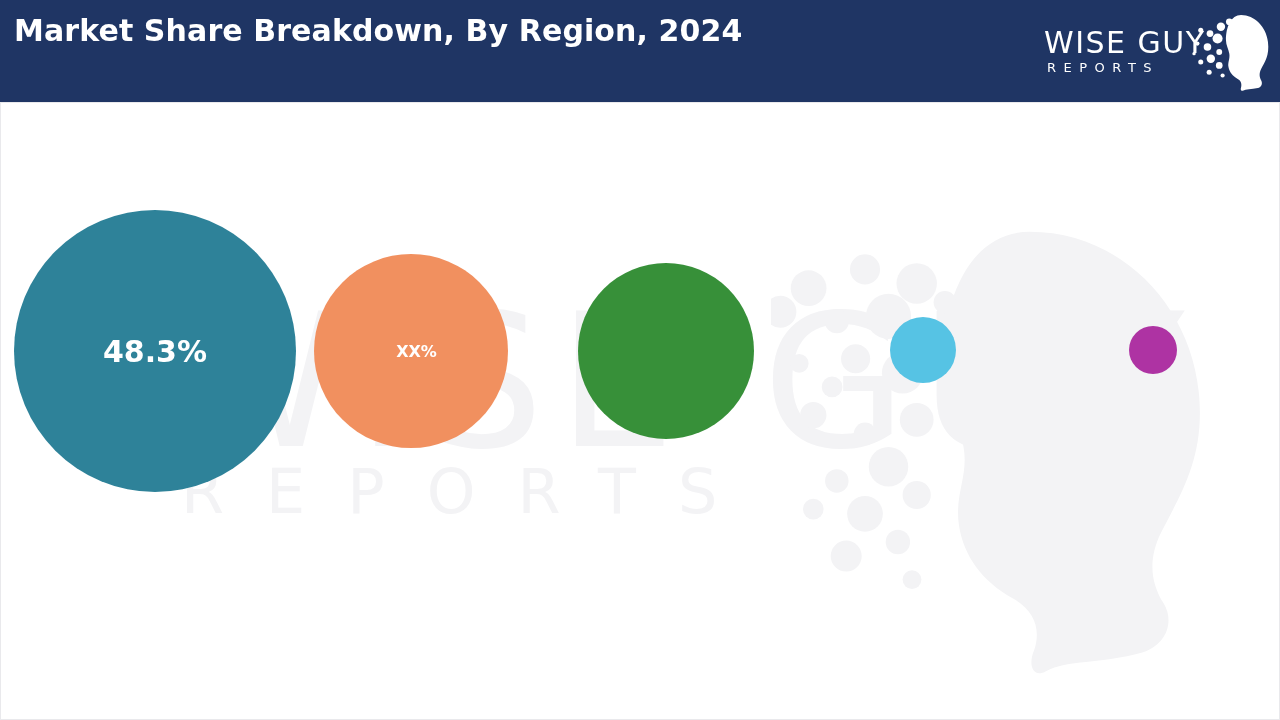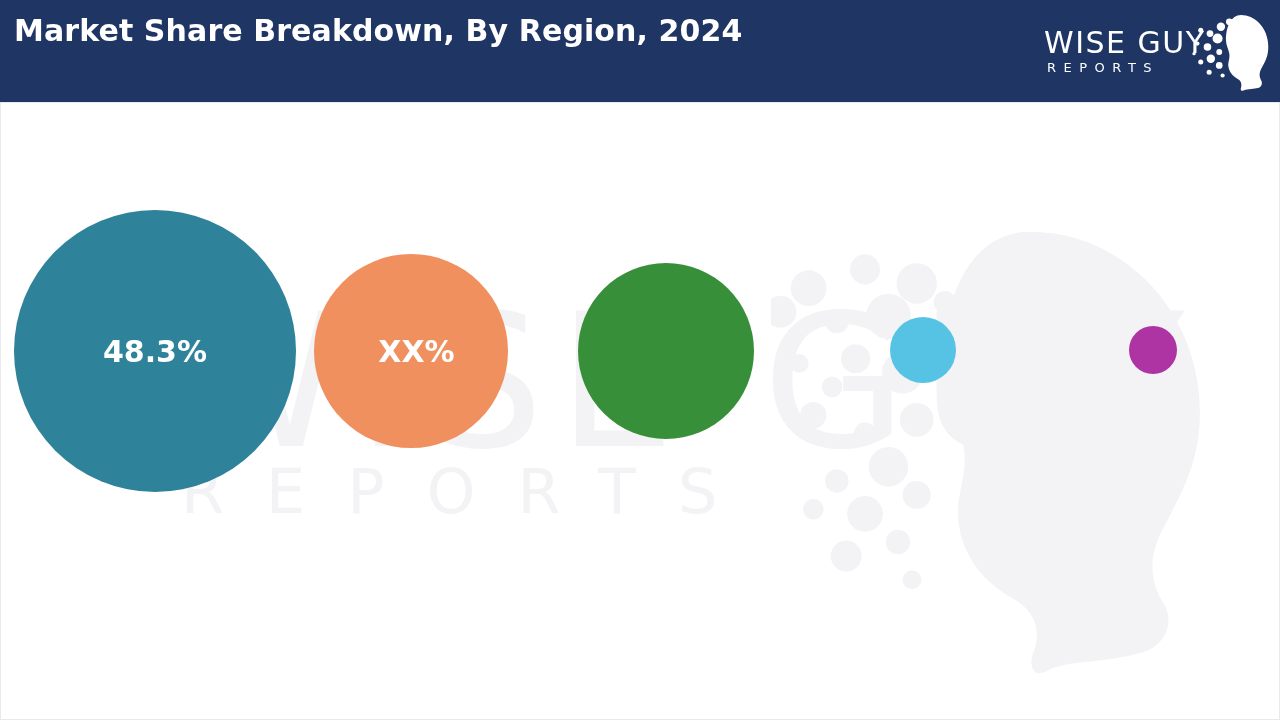--- a/index.html
+++ b/index.html
@@ -136,21 +136,21 @@
     align-items: center;
     justify-content: center;
   }
   .bubble-label {
     color: #ffffff;
     font-family: "DejaVu Sans", sans-serif;
     font-weight: bold;
     white-space: nowrap;
   }
   .bl-lg { font-size: 30px; }
-  .bl-md { font-size: 30px; margin-left: 11px; }
+  .bl-md { font-size: 16px; margin-left: 11px; }
 </style>
 </head>
 <body>
 
 <div class="canvas">
 
   <div class="header">
     <div class="header-title">Market Share Breakdown, By Region, 2024</div>
 
     <div class="logo">

